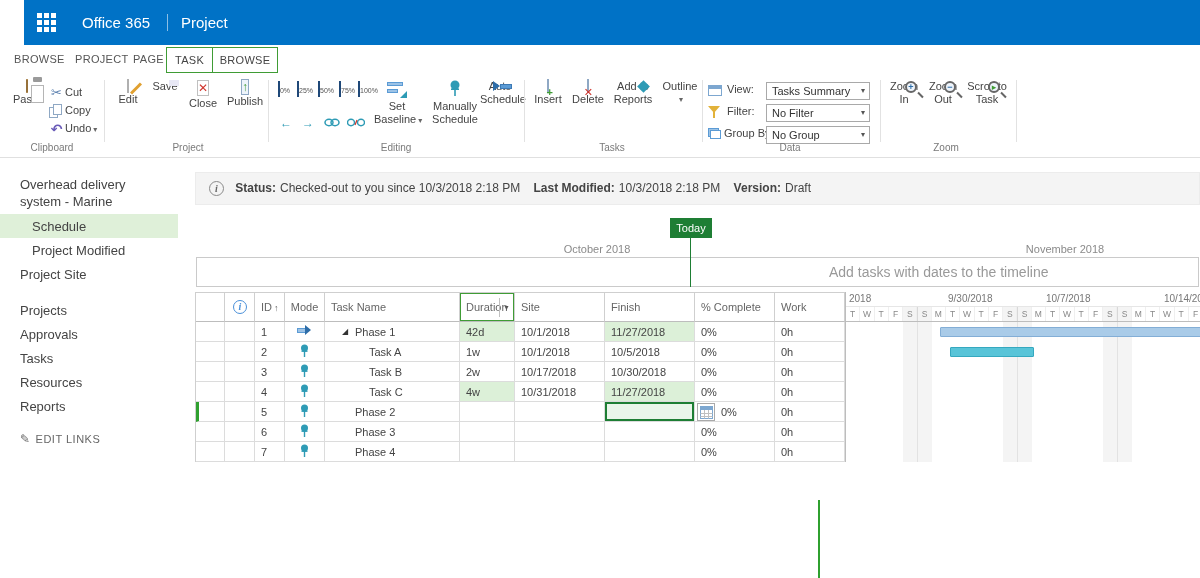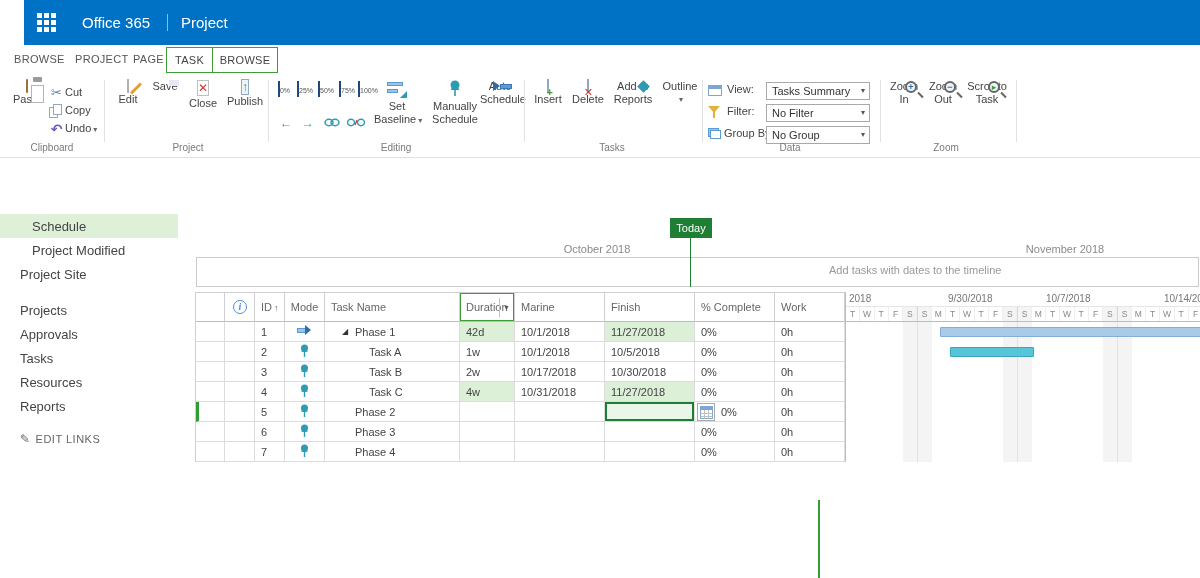--- a/index.html
+++ b/index.html
@@ -92,21 +92,21 @@
   #statusbar{left:195px;top:172px;width:1005px;height:33px;background:#f4f4f4;border:1px solid #ececec;line-height:31px;font-size:12px;color:#444;white-space:nowrap;}
   #statusbar .ico{display:inline-block;width:15px;height:15px;border:1px solid #8a8a8a;border-radius:50%;color:#666;font:italic bold 10px "Liberation Serif",serif;line-height:13px;text-align:center;vertical-align:middle;margin:0 8px 0 13px;}
   #statusbar b{font-weight:bold;margin-right:4px;}
   #statusbar .v{margin-right:10px;}
 
   
   #todaybadge{left:670px;top:218px;width:42px;height:20px;background:#1e7e34;color:#fff;font-size:11px;text-align:center;line-height:20px;}
   #todayline{left:690px;top:238px;width:1px;height:49px;background:#1e7e34;z-index:5;}
   .month{position:absolute;top:243px;transform:translateX(-50%);font-size:11px;color:#8a8a8a;white-space:nowrap;}
   #tlbox{left:196px;top:257px;width:1003px;height:30px;border:1px solid #cacaca;background:#fff;cursor:pointer;}
-  #tlbox .ph{position:absolute;left:632px;top:6px;font-size:11px;color:#999;white-space:nowrap;}
+  #tlbox .ph{position:absolute;left:632px;top:6px;font-size:14px;color:#999;white-space:nowrap;}
 
   
   #grid{left:195px;top:292px;width:1005px;height:170px;border-left:1px solid #cfcfcf;}
   #thead{position:absolute;left:0;top:0;width:649px;height:30px;display:flex;border-top:1px solid #cfcfcf;}
   .h{border-right:1px solid #cfcfcf;border-bottom:1px solid #bdbdbd;font-size:11px;color:#666;padding:8px 0 0 6px;overflow:hidden;white-space:nowrap;position:relative;cursor:pointer;}
   .trow{position:absolute;left:0;width:649px;height:20px;display:flex;}
   .c{border-right:1px solid #dcdcdc;border-bottom:1px solid #dcdcdc;font-size:11px;color:#444;padding:4px 0 0 6px;overflow:hidden;white-space:nowrap;position:relative;cursor:pointer;}
   .c0{width:29px;padding-left:0;}.c1{width:30px;}.c2{width:30px;}.c3{width:40px;padding:2px 0 0 0;text-align:center;}
   .c4{width:135px;}.c5{width:55px;}.c6{width:90px;}.c7{width:90px;}.c8{width:80px;}.c9{width:70px;}
   .h.c1{padding-top:7px;padding-left:8px;}
@@ -283,49 +283,56 @@
       <span class="bl">Zoom</span><span class="bl">Out</span>
     </div>
     <div class="bb" style="left:964px;width:46px;">
       <span class="mag"><span class="lens"></span><span class="handle"></span><span class="sign" style="color:#3f9c35;">▸</span></span>
       <span class="bl">Scroll to</span><span class="bl">Task</span>
     </div>
     <span class="glabel" style="left:946px;">Zoom</span>
     <span class="gdiv" style="left:1016px;"></span>
   </div>
 
+  <div id="projname">Overhead delivery system - Marine</div>
   <div id="navsel"></div>
   <span class="nav" style="left:32px;top:219px;">Schedule</span>
   <span class="nav" style="left:32px;top:243px;">Project Modified</span>
   <span class="nav" style="left:20px;top:267px;">Project Site</span>
   <span class="nav" style="left:20px;top:303px;">Projects</span>
   <span class="nav" style="left:20px;top:327px;">Approvals</span>
   <span class="nav" style="left:20px;top:351px;">Tasks</span>
   <span class="nav" style="left:20px;top:375px;">Resources</span>
   <span class="nav" style="left:20px;top:399px;">Reports</span>
   <div id="editlinks"><span class="pen">✎</span><span>EDIT LINKS</span></div>
 
+  <div id="statusbar" class="abs">
+    <span class="ico">i</span>
+    <b>Status:</b><span class="v">Checked-out to you since 10/3/2018 2:18 PM</span>
+    <b>Last Modified:</b><span class="v">10/3/2018 2:18 PM</span>
+    <b>Version:</b><span class="v">Draft</span>
+  </div>
 
   <div id="todaybadge" class="abs">Today</div>
   <div id="todayline" class="abs"></div>
   <span class="month" style="left:597px;">October 2018</span>
   <span class="month" style="left:1065px;">November 2018</span>
   <div id="tlbox" class="abs">
     <span class="ph">Add tasks with dates to the timeline</span>
   </div>
 
   <div id="grid" class="abs">
     <div id="thead">
       <div class="h c0"></div>
       <div class="h c1"><span class="infoicon">i</span></div>
       <div class="h c2"><span>ID</span><span class="sort">↑</span></div>
       <div class="h c3" style="padding-top:8px;">Mode</div>
       <div class="h c4">Task Name</div>
       <div class="h c5 hdur"><span>Duration</span><span class="combo">▾</span></div>
-      <div class="h c6">Marine</div>
+      <div class="h c6">Site</div>
       <div class="h c7">Finish</div>
       <div class="h c8">% Complete</div>
       <div class="h c9">Work</div>
     </div>
 
     <div class="trow" style="top:30px;">
       <div class="c c0"></div>
       <div class="c c1"></div>
       <div class="c c2">1</div>
       <div class="c c3"><svg width="15" height="12">

